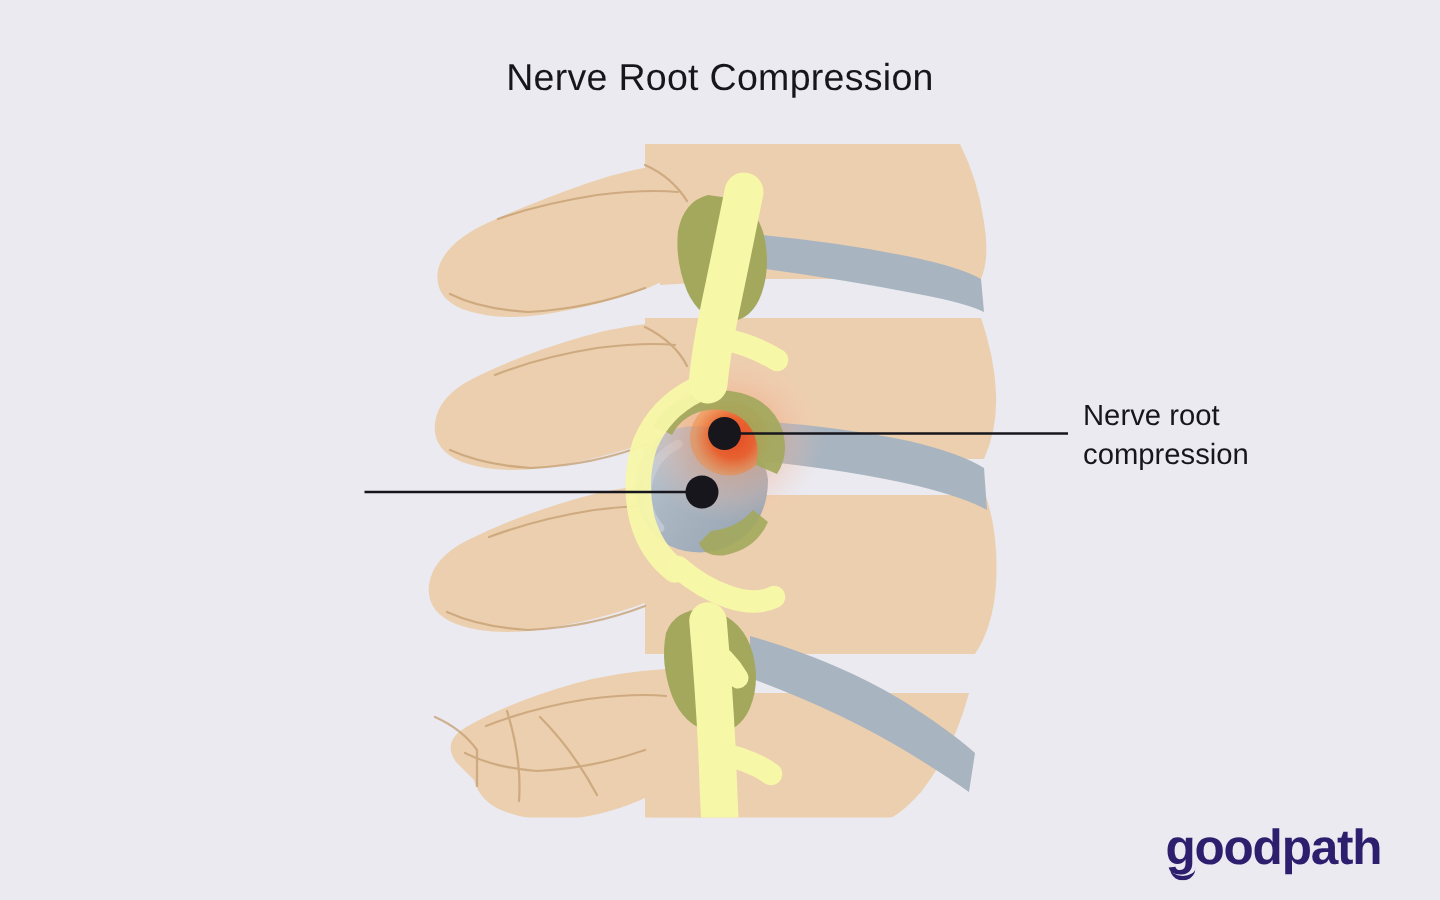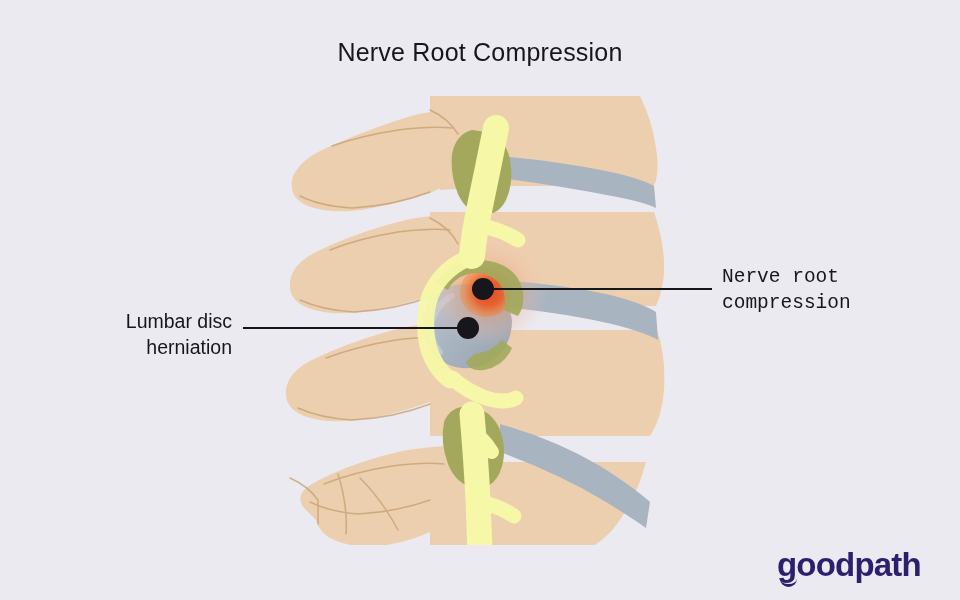--- a/index.html
+++ b/index.html
@@ -43,21 +43,20 @@
     left: 40px;
     top: 308px;
     width: 192px;
     text-align: right;
   }
   .label-right {
     left: 722px;
     top: 264px;
     width: 220px;
     text-align: left;
-    font-family: Liberation Mono, monospace;
   }
   .logo {
     position: absolute;
     left: 777px;
     top: 548px;
     font-size: 33px;
     line-height: 33px;
     font-weight: 700;
     color: #2d1e6e;
     letter-spacing: -0.8px;
@@ -220,22 +219,20 @@
       <circle cx="483" cy="289" r="11" fill="#16161c"></circle>
 
       <line x1="468" y1="328" x2="243" y2="328" stroke="#16161c" stroke-width="1.8"></line>
       <circle cx="468" cy="328" r="11" fill="#16161c"></circle>
     </g>
   </svg>
 
   
   <div class="title">Nerve Root Compression</div>
 
-  <div class="label label-left">Lumbar disc
-herniation</div>
 
   <div class="label label-right">Nerve root
 compression</div>
 
   <div class="logo">
     <span>goodpath</span>
     <span class="smile"></span>
   </div>
 
 </div>

